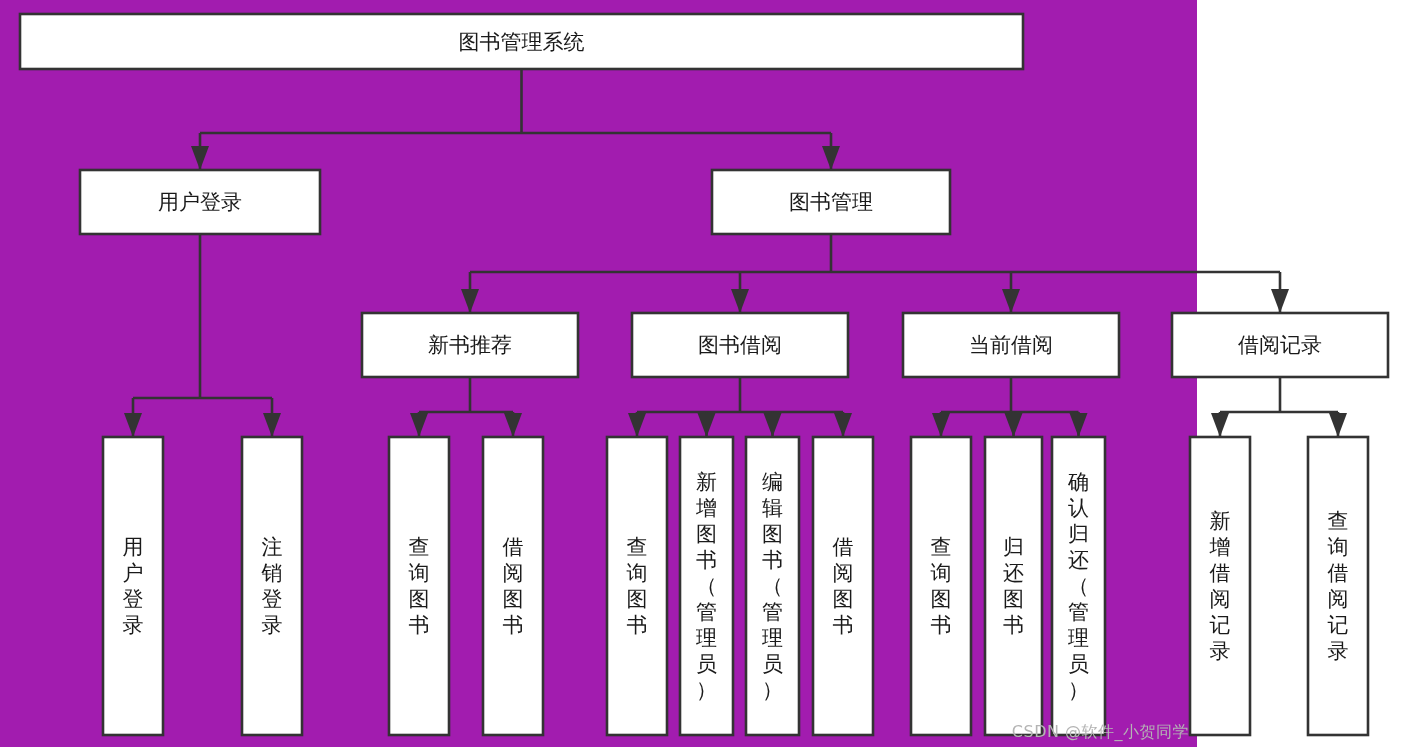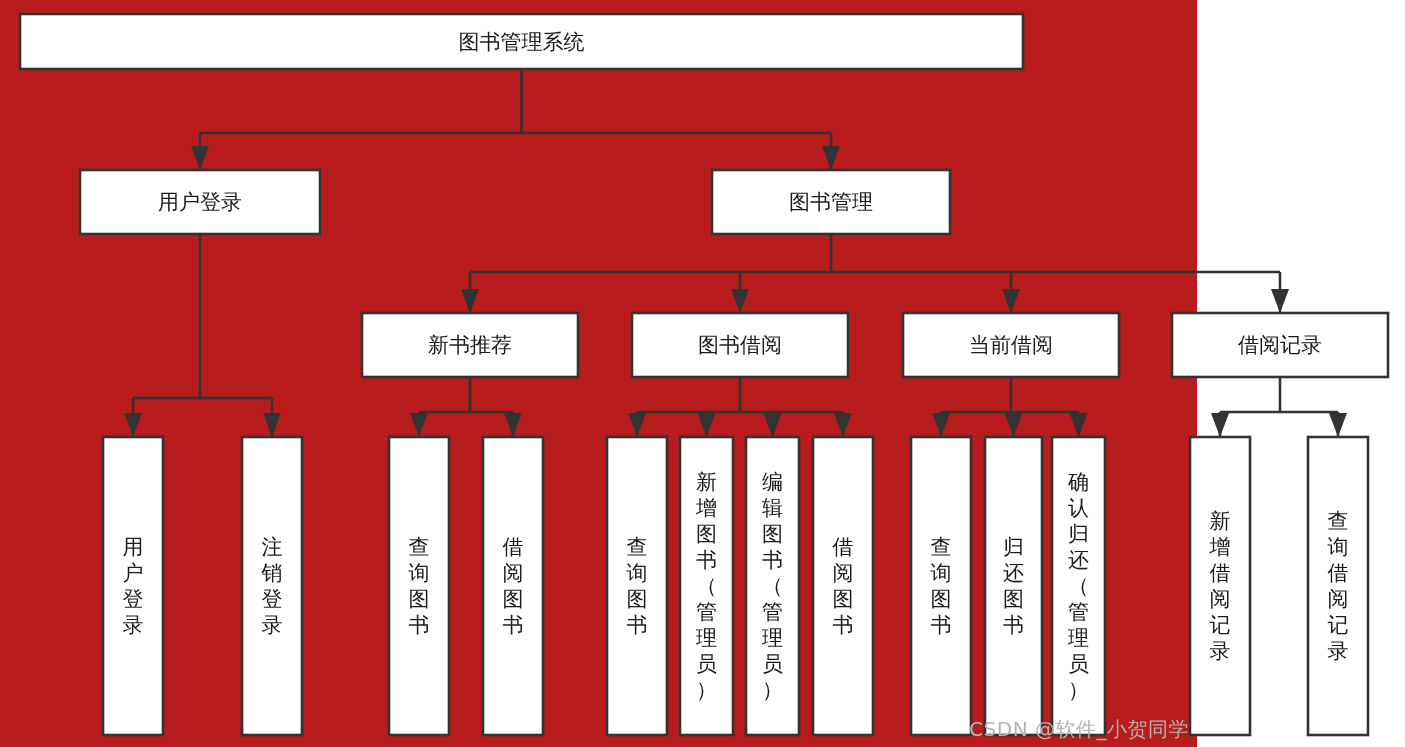--- a/index.html
+++ b/index.html
@@ -11,21 +11,21 @@
   body {
     width: 1405px;
     height: 747px;
     font-family: "DejaVu Sans", "Liberation Sans", sans-serif;
     overflow: hidden;
   }
   #diagram-root {
     position: relative;
     width: 1197px;
     height: 747px;
-    background: #b91c1c;
+    background: #a21caf;
   }
   svg.flow {
     position: absolute;
     left: 0;
     top: 0;
     width: 1405px;
     height: 747px;
     display: block;
   }
   .node-rect {
@@ -54,21 +54,21 @@
     fill: #1a1a1a;
     font-family: "DejaVu Sans", "Liberation Sans", sans-serif;
     font-size: 21px;
     text-anchor: middle;
   }
   .watermark {
     position: absolute;
     right: 8px;
     bottom: 4px;
     font-family: "DejaVu Sans", "Liberation Sans", sans-serif;
-    font-size: 20px;
+    font-size: 16px;
     color: #b4b4b4;
     letter-spacing: 0.5px;
     white-space: nowrap;
     user-select: none;
   }
 </style>
 </head>
 <body>
 
 <div id="diagram-root">

